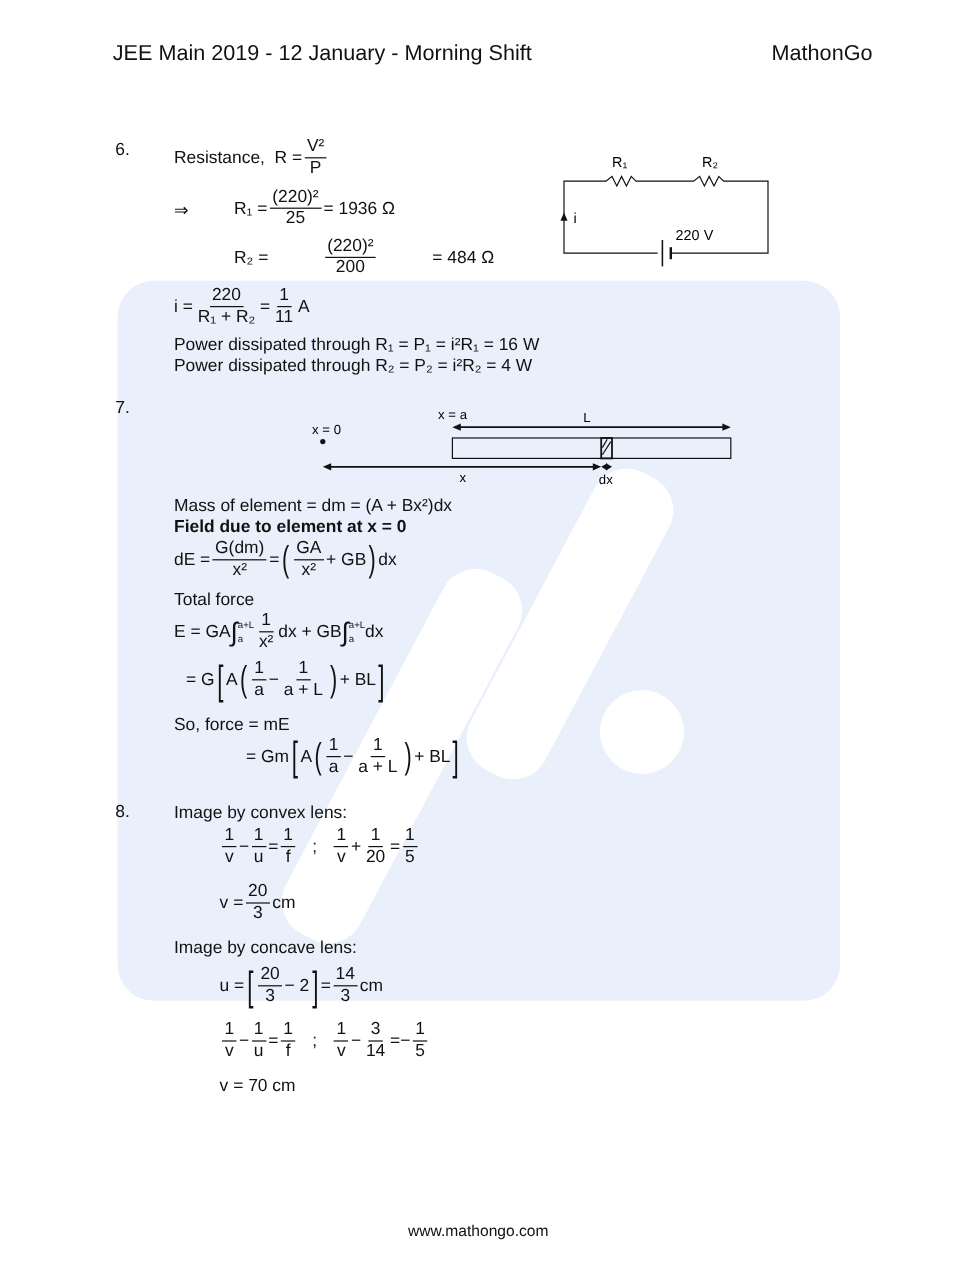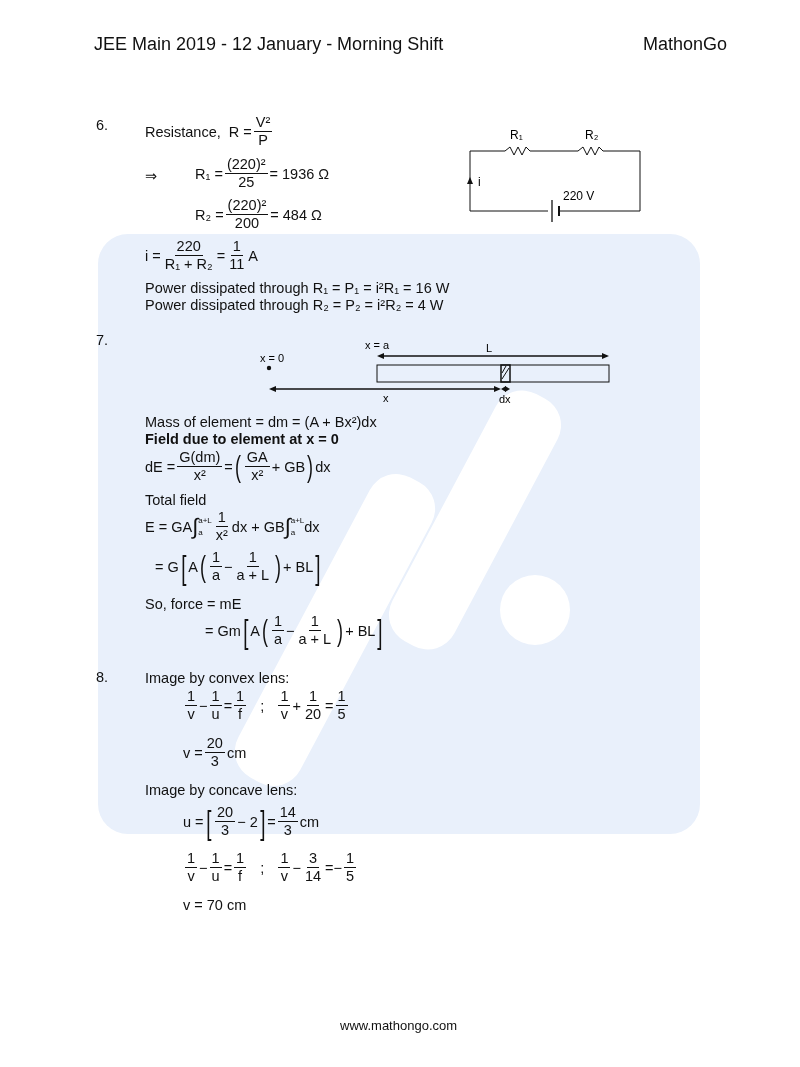--- a/index.html
+++ b/index.html
@@ -40,21 +40,21 @@
 </div>
 <div class="abs txt" style="left:145px;top:167px;">⇒</div>
 <div class="abs m" style="left:195px;top:156px;">
   <span>R₁ =</span>
   <span class="frac">
       <span class="num">(220)²</span>
       <span class="den">25</span>
     </span>
   <span>= 1936 Ω</span>
 </div>
-<div class="abs m" style="left:195px;top:197px;">
+<div class="abs m" style="left:195px;top:197px;gap:45px;">
   <span>R₂ =</span>
   <span class="frac">
       <span class="num">(220)²</span>
       <span class="den">200</span>
     </span>
   <span>= 484 Ω</span>
 </div>
 
 <svg class="abs" style="left:460px;top:120px;" width="200" height="105">
   <polyline points="45,31 10,31 10,91 88,91" fill="none" stroke="#111" stroke-width="1"></polyline>
@@ -117,21 +117,21 @@
   <span>=</span>
   <span class="par">(</span>
   <span class="frac">
       <span class="num">GA</span>
       <span class="den">x²</span>
     </span>
   <span>+ GB</span>
   <span class="par">)</span>
   <span>dx</span>
 </div>
-<div class="abs txt" style="left:145px;top:491px;">Total field</div>
+<div class="abs txt" style="left:145px;top:491px;">Total force</div>
 <div class="abs m" style="left:145px;top:509px;">
   <span>E = GA</span>
   <span style="font-size:22px;">∫</span>
   <span style="display:inline-flex;flex-direction:column;font-size:8px;line-height:12px;">
       <span>a+L</span>
       <span>a</span>
     </span>
   <span class="frac">
       <span class="num">1</span>
       <span class="den">x²</span>

